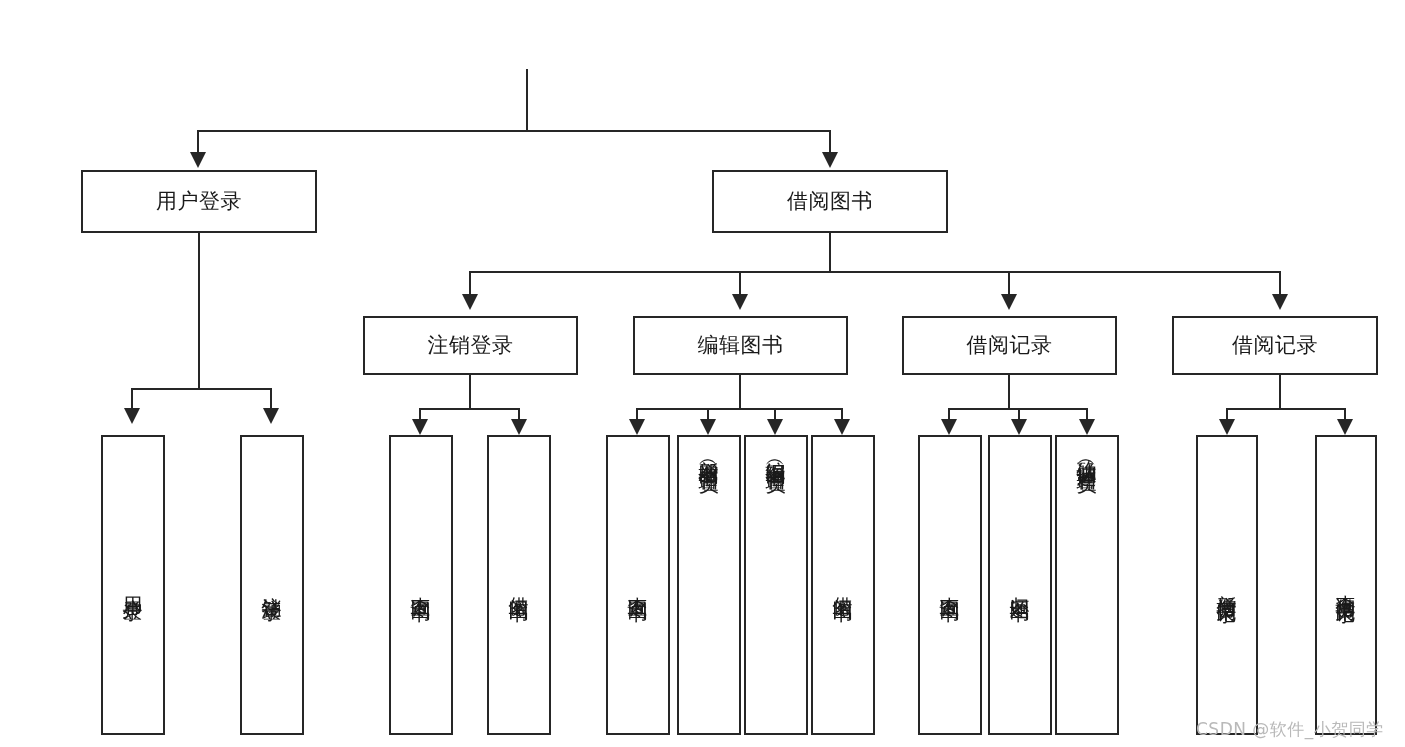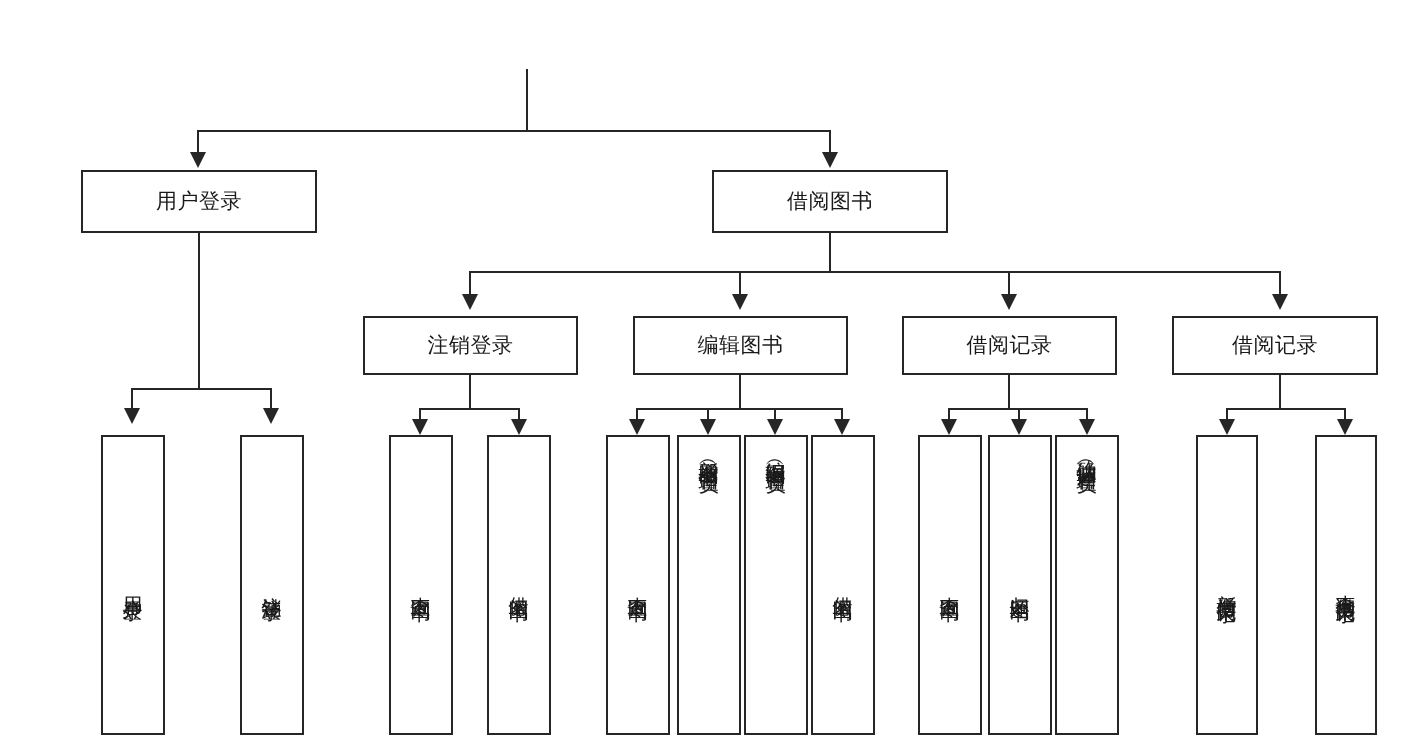--- a/index.html
+++ b/index.html
@@ -199,14 +199,15 @@
     <span class="label">确认归还（管理员）</span>
   </div>
 
   <div class="node vert mid" style="left:1196px; top:435px; width:62px; height:300px;">
     <span class="label">新增借阅记录</span>
   </div>
   <div class="node vert mid" style="left:1315px; top:435px; width:62px; height:300px;">
     <span class="label">查询借阅记录</span>
   </div>
 
+  <div class="watermark" style="left:1196px; top:718px;">CSDN @软件_小贺同学</div>
 
 </div>
 
 </body></html>

